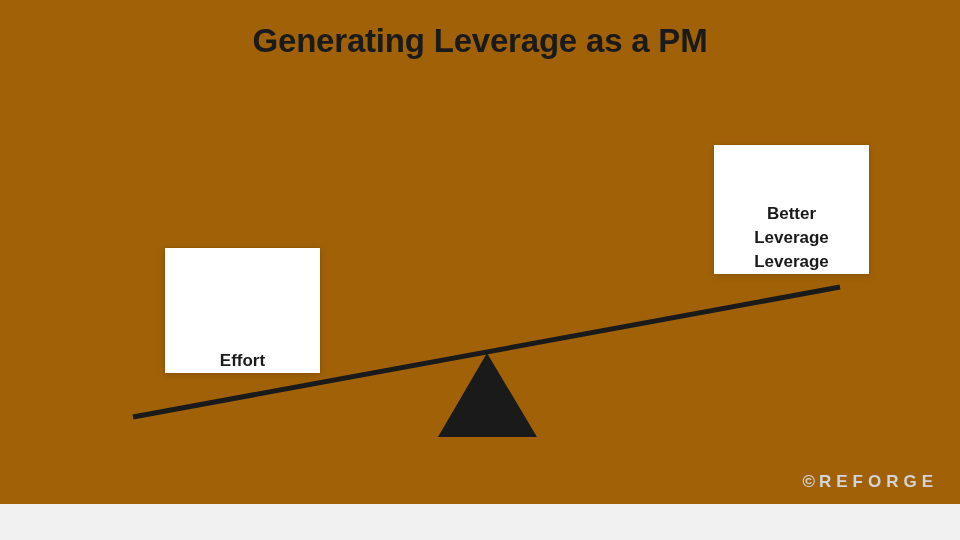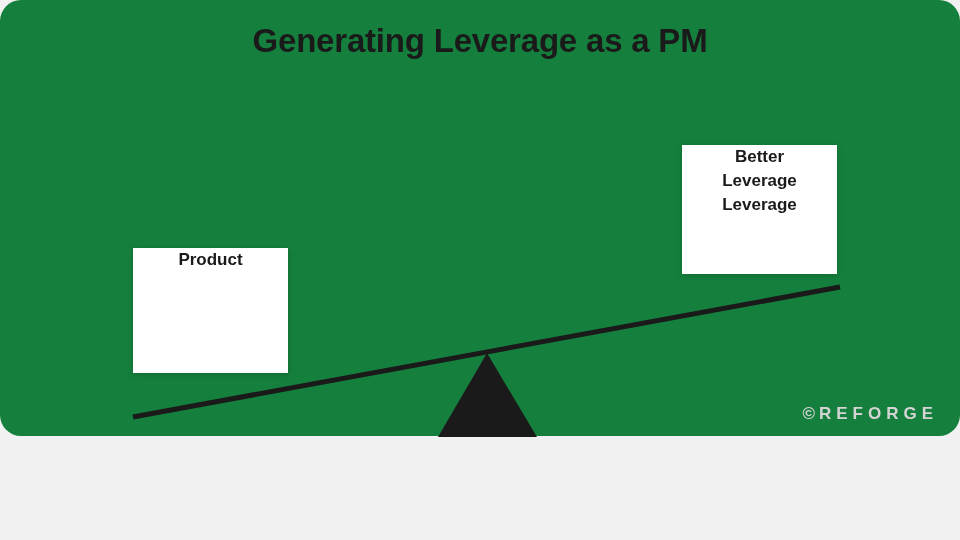--- a/index.html
+++ b/index.html
@@ -9,45 +9,45 @@
   body {
     width: 960px;
     height: 540px;
     background: #f1f1f1;
     font-family: "Liberation Sans", sans-serif;
     overflow: hidden;
   }
   #slide {
     position: relative;
     width: 960px;
-    height: 436px;
-    background: #15803d;
-    border-radius: 21px;
+    height: 504px;
+    background: #a16207;
   }
   #slide-title {
     position: absolute;
     top: 20px;
     left: 0;
     width: 960px;
     text-align: center;
     font-size: 33px;
     font-weight: bold;
     color: #1a1a1a;
     letter-spacing: -0.2px;
     line-height: 42px;
     white-space: nowrap;
   }
   .weight-box {
     position: absolute;
     background: #ffffff;
     box-shadow: 0 2px 7px rgba(0,0,0,0.16), 0 0 2px rgba(0,0,0,0.08);
     display: flex;
-    align-items: flex-start;
+    align-items: flex-end;
     justify-content: center;
     text-align: center;
+    margin-left: 32px;
   }
   .weight-box-label {
     font-size: 17px;
     font-weight: bold;
     color: #1a1a1a;
     line-height: 24px;
   }
   #box-effort {
     left: 133px;
     top: 248px;
@@ -88,21 +88,21 @@
 <div id="slide">
 
   <div id="slide-title">Generating Leverage as a PM</div>
 
   <svg id="lever-stage" viewBox="0 0 960 540" width="960" height="540">
     <polygon points="487,353 537,437 438,437" fill="#1a1a1a"></polygon>
     <line x1="133" y1="417" x2="840" y2="287" stroke="#1a1a1a" stroke-width="5" stroke-linecap="butt"></line>
   </svg>
 
   <div class="weight-box" id="box-effort">
-    <div class="weight-box-label">Product</div>
+    <div class="weight-box-label">Effort</div>
   </div>
 
   <div class="weight-box" id="box-outcomes">
     <div class="weight-box-label">
       <span>Better</span><br>
       <span>Leverage</span><br>
       <span>Leverage</span>
     </div>
   </div>
 

